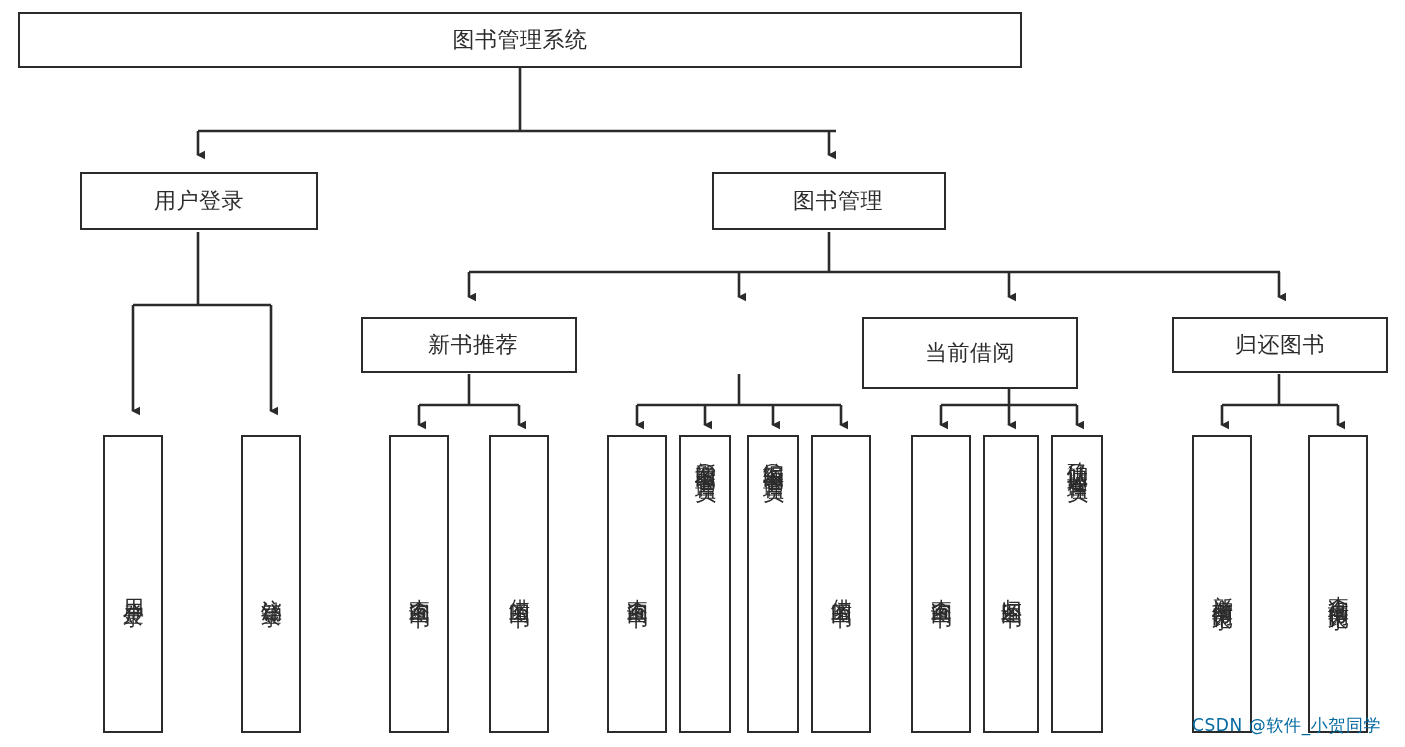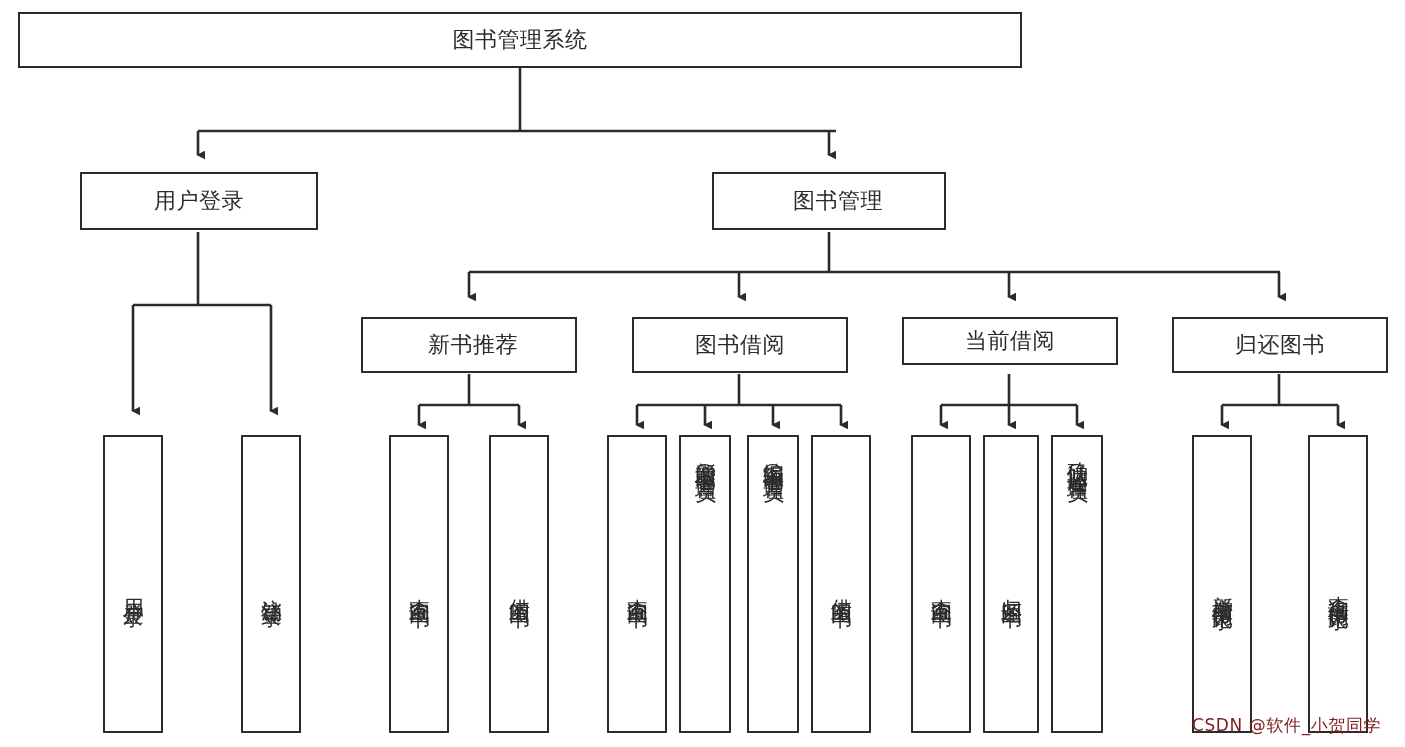--- a/index.html
+++ b/index.html
@@ -58,21 +58,21 @@
     max-height: 100%;
   }
   .node.leaf.centered {
     align-items: center;
   }
   #watermark {
     position: absolute;
     left: 1192px;
     top: 714px;
     font-size: 17px;
-    color: #7f1d1d;
+    color: #0369a1;
     letter-spacing: 0.6px;
     white-space: nowrap;
     font-family: "DejaVu Sans", "Liberation Sans", sans-serif;
   }
 </style>
 </head>
 <body>
 
 <div id="canvas">
 
@@ -136,25 +136,22 @@
   </div>
 
   <div class="node" style="left:712px; top:172px; width:234px; height:58px;padding-left:18px;">
     <span class="node-label">图书管理</span>
   </div>
 
   <div class="node" style="left:361px; top:317px; width:216px; height:56px;padding-left:8px;">
     <span class="node-label">新书推荐</span>
   </div>
 
-  <div class="node" style="left:632px; top:317px; width:216px; height:56px;">
-    <span class="node-label">图书借阅</span>
-  </div>
-
-  <div class="node" style="left:902px; top:317px; width:216px; height:48px;">
+
+  <div class="node" style="left:862px; top:317px; width:216px; height:72px;">
     <span class="node-label">当前借阅</span>
   </div>
 
   <div class="node" style="left:1172px; top:317px; width:216px; height:56px;">
     <span class="node-label">归还图书</span>
   </div>
 
   <div class="node leaf centered" style="left:103px; top:435px; width:60px; height:298px;">
     <span class="node-label">用户登录</span>
   </div>

